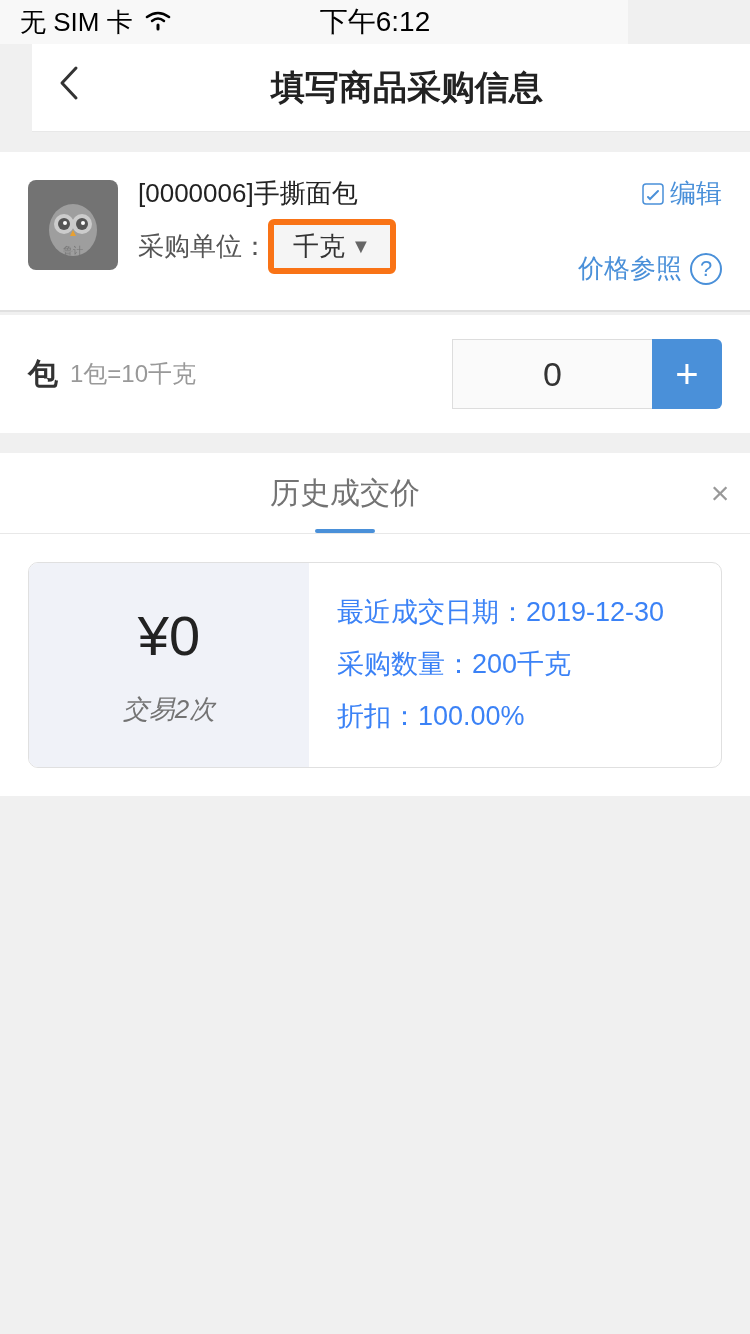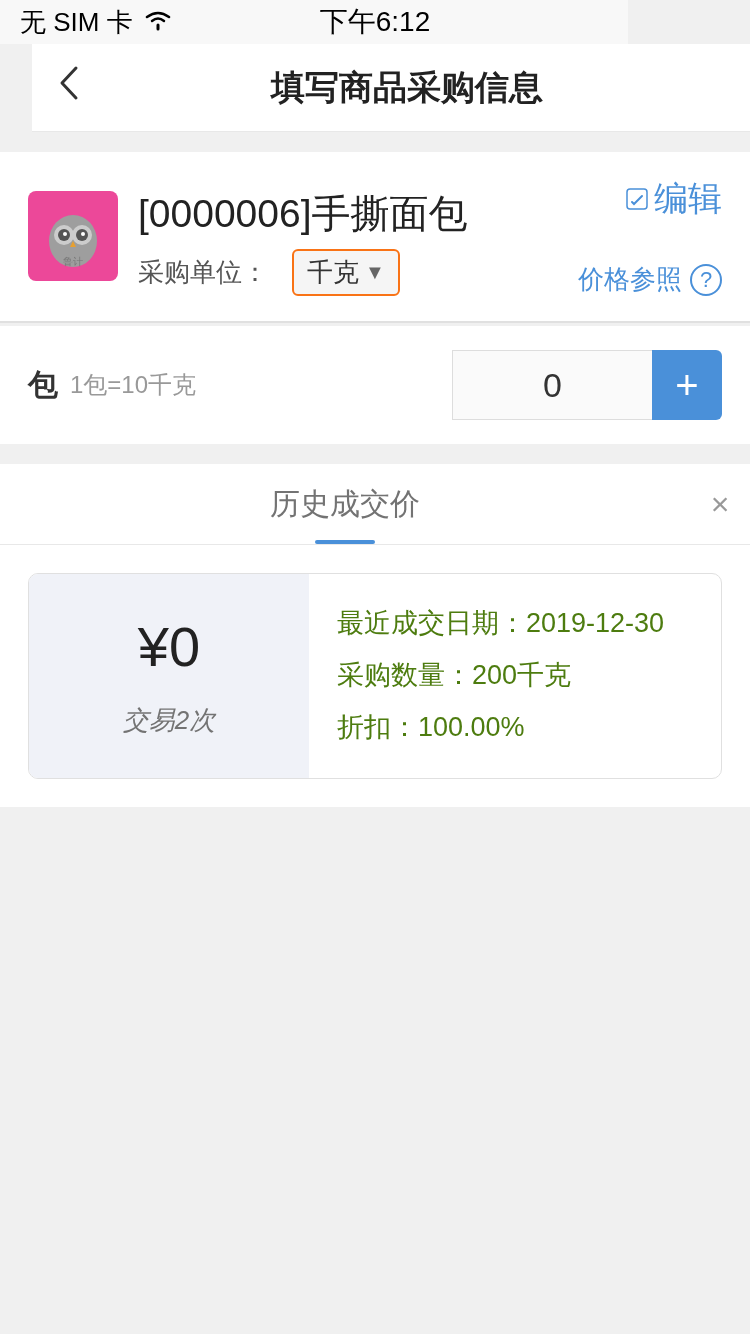--- a/index.html
+++ b/index.html
@@ -104,65 +104,64 @@
       justify-content: space-between;
     }
     .product-left {
       display: flex;
       align-items: center;
       gap: 20px;
     }
     .product-thumb {
       width: 90px;
       height: 90px;
-      background: #ec4899;
+      background: #737373;
       border-radius: 8px;
       display: flex;
       align-items: center;
       justify-content: center;
       flex-shrink: 0;
     }
     .product-info {
       display: flex;
       flex-direction: column;
       justify-content: center;
     }
     .product-name {
-      font-size: 39px;
+      font-size: 26px;
       color: #222;
       font-weight: 500;
-      margin-top: 11px;
     }
     .product-unit-row {
       display: flex;
       align-items: center;
-      gap: 24px;
+      gap: 0;
       margin-top: 8px;
     }
     .unit-label {
       font-size: 26px;
       color: #555;
     }
     .unit-selector {
       background: #f5f5f5;
-      border: 2px solid #f97316;
+      border: 6px solid #f97316;
       border-radius: 6px;
-      padding: 4px 13px;
+      padding: 4px 19px;
       font-size: 26px;
       color: #333;
       display: flex;
       align-items: center;
       gap: 6px;
     }
     .unit-selector-arrow {
       font-size: 20px;
       color: #666;
     }
     .edit-link {
-      font-size: 34px;
+      font-size: 26px;
       color: #4a90d9;
       display: flex;
       align-items: center;
       gap: 4px;
       white-space: nowrap;
     }
     .price-ref-row {
       display: flex;
       align-items: center;
       justify-content: flex-end;
@@ -320,21 +319,21 @@
     .price-card-right {
       flex: 1;
       padding: 30px 28px;
       display: flex;
       flex-direction: column;
       gap: 14px;
       justify-content: center;
     }
     .price-detail-item {
       font-size: 27px;
-      color: #4d7c0f;
+      color: #3b82f6;
       line-height: 1.4;
     }
 
     
     .main-content {
       background: #f0f0f0;
       min-height: 700px;
     }
   </style>
 </head>

